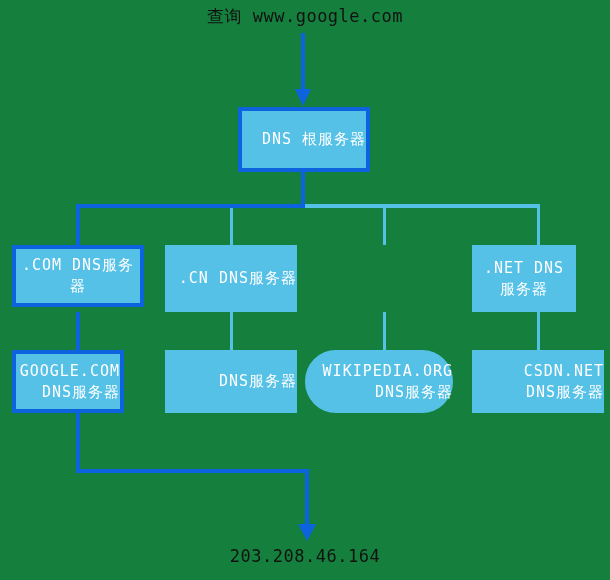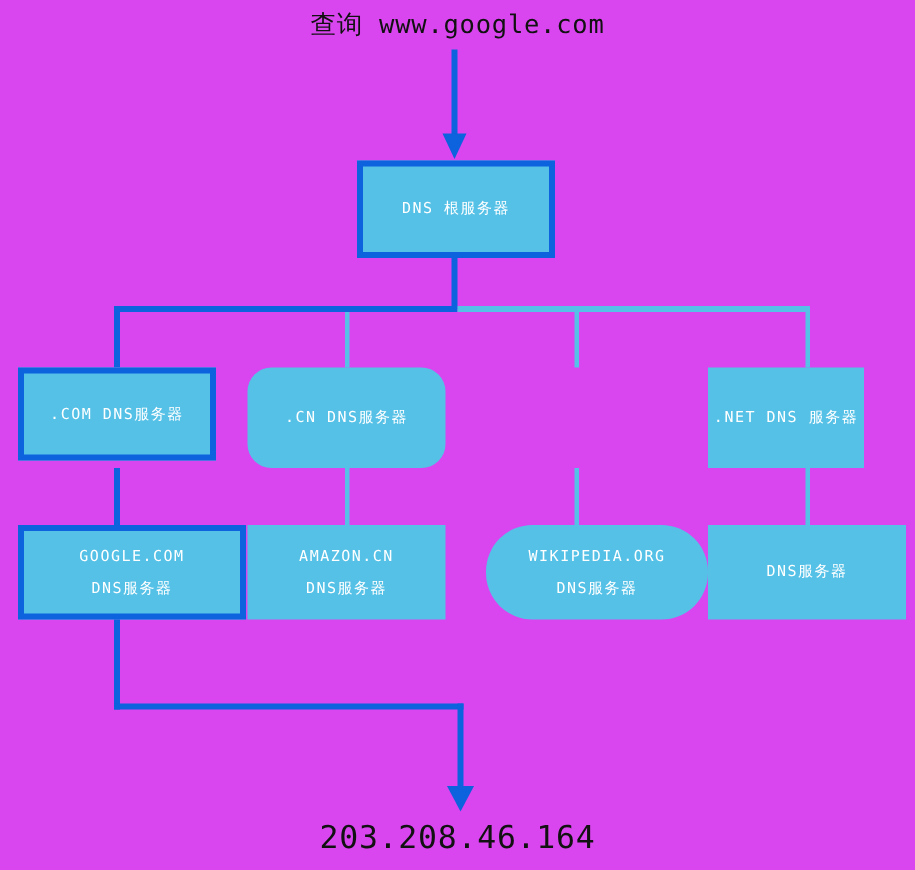--- a/index.html
+++ b/index.html
@@ -4,63 +4,63 @@
 <style>
   * { margin: 0; padding: 0; box-sizing: border-box; }
   html, body { background: #ffffff; }
   body {
     font-family: "DejaVu Sans Mono", "DejaVu Sans", monospace, sans-serif;
   }
   .canvas {
     position: relative;
     width: 610px;
     height: 580px;
-    background: #d946ef;
+    background: #15803d;
     overflow: hidden;
   }
   .title-text {
     position: absolute;
     left: 0; top: 5px;
     width: 610px;
     text-align: center;
     font-size: 17px;
     color: #111111;
     letter-spacing: 0.5px;
   }
   .ip-text {
     position: absolute;
     left: 0; top: 546px;
     width: 610px;
     text-align: center;
-    font-size: 21px;
+    font-size: 17px;
     color: #111111;
     letter-spacing: 0.5px;
   }
   .node {
     position: absolute;
     background: #55c1e7;
     color: #ffffff;
     display: flex;
     flex-direction: column;
-    align-items: center;
+    align-items: flex-end;
     justify-content: center;
     text-align: center;
-    font-size: 10px;
+    font-size: 15px;
     letter-spacing: 1px;
     line-height: 21px;
   }
   .node.highlight { border: 4px solid #0d62dd; }
   .root-box   { left: 238px; top: 107px; width: 132px; height: 65px; }
   .box-com    { left: 12px;  top: 245px; width: 132px; height: 62px; }
-  .box-cn     { left: 165px; top: 245px; width: 132px; height: 67px; border-radius: 16px; }
+  .box-cn     { left: 165px; top: 245px; width: 132px; height: 67px; }
   .box-org    { left: 318px; top: 245px; width: 132px; height: 67px; }
   .box-net    { left: 472px; top: 245px; width: 104px; height: 67px; }
-  .box-google { left: 12px;  top: 350px; width: 152px; height: 63px; }
+  .box-google { left: 12px;  top: 350px; width: 112px; height: 63px; }
   .box-amazon { left: 165px; top: 350px; width: 132px; height: 63px; }
-  .box-wiki   { left: 324px; top: 350px; width: 148px; height: 63px; border-radius: 31px; }
+  .box-wiki   { left: 305px; top: 350px; width: 148px; height: 63px; border-radius: 31px; }
   .box-csdn   { left: 472px; top: 350px; width: 132px; height: 63px; }
   .line { position: absolute; }
   .dark { background: #0d62dd; }
   .cyan { background: #55c1e7; }
   
   .l-top-arrow      { left: 301px; top: 33px;  width: 4px;   height: 58px; }
   .head-top         { position: absolute; left: 295px; top: 89px; width: 0; height: 0;
                       border-left: 8px solid transparent; border-right: 8px solid transparent;
                       border-top: 17px solid #0d62dd; }
   
@@ -122,28 +122,28 @@
   <div class="line dark l-com-google"></div>
   <div class="line cyan l-cn-amazon"></div>
   <div class="line cyan l-org-wiki"></div>
   <div class="line cyan l-net-csdn"></div>
 
   <div class="node highlight two-line box-google">
     <span>GOOGLE.COM</span>
     <span>DNS服务器</span>
   </div>
   <div class="node two-line box-amazon">
-    <span>AMAZON.CN</span>
     <span>DNS服务器</span>
   </div>
   <div class="node two-line box-wiki">
     <span>WIKIPEDIA.ORG</span>
     <span>DNS服务器</span>
   </div>
   <div class="node two-line box-csdn">
+    <span>CSDN.NET</span>
     <span>DNS服务器</span>
   </div>
 
   <div class="line dark l-res-v1"></div>
   <div class="line dark l-res-h"></div>
   <div class="line dark l-res-v2"></div>
   <div class="head-bottom"></div>
 
   <div class="ip-text">203.208.46.164</div>
 

